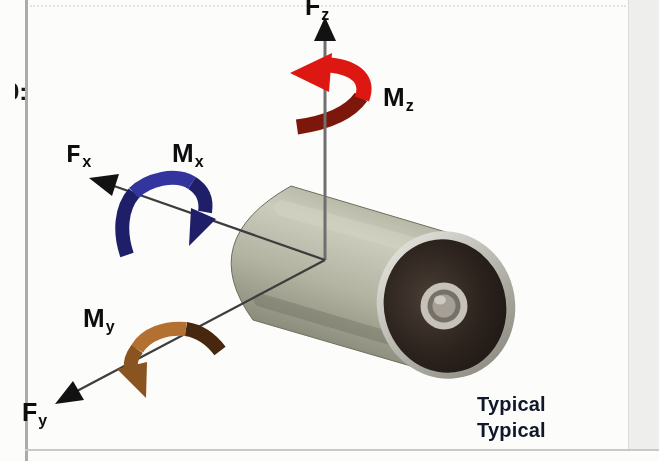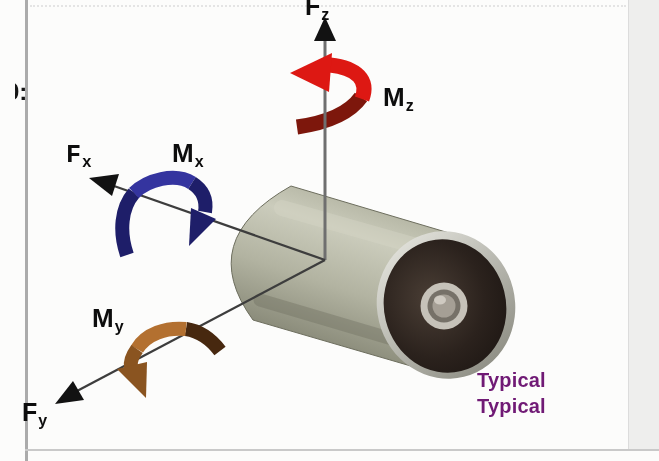--- a/index.html
+++ b/index.html
@@ -8,22 +8,22 @@
     background:#fcfcfb;font-family:"Liberation Sans",sans-serif;
   }
   .frame{position:absolute;}
   #diagram-svg{position:absolute;left:0;top:0;}
   .vec-label{
     position:absolute;font-weight:800;color:#0d0d0d;font-size:25px;
     letter-spacing:0;white-space:nowrap;z-index:5;
   }
   .vec-label .sub{font-size:16px;position:relative;top:5px;left:1px;font-weight:800;}
   #caption{
-    position:absolute;left:477px;top:368px;z-index:5;
-    font-size:20px;font-weight:800;color:#701a75;line-height:25.5px;letter-spacing:.2px;
+    position:absolute;left:477px;top:392px;z-index:5;
+    font-size:20px;font-weight:800;color:#0f172a;line-height:25.5px;letter-spacing:.2px;
   }
   #fragment-clip{
     position:absolute;left:15px;top:78px;width:27px;height:28px;overflow:hidden;z-index:6;
   }
   #fragment-clip span{
     display:inline-block;margin-left:-9px;font-size:24px;font-weight:800;color:#151515;
   }
 </style>
 </head>
 <body>
@@ -107,21 +107,21 @@
   </div>
   <div class="vec-label" style="left:365px;top:82px;font-size:26px;margin-left:18px;">
     <span>M</span><span class="sub">z</span>
   </div>
   <div class="vec-label" style="left:66px;top:141px;font-family:Liberation Mono, monospace;">
     <span>F</span><span class="sub">x</span>
   </div>
   <div class="vec-label" style="left:152px;top:138px;font-size:26px;margin-left:20px;">
     <span>M</span><span class="sub">x</span>
   </div>
-  <div class="vec-label" style="left:92px;top:303px;font-size:26px;">
+  <div class="vec-label" style="left:83px;top:303px;font-size:26px;">
     <span>M</span><span class="sub">y</span>
   </div>
   <div class="vec-label" style="left:22px;top:398px;">
     <span>F</span><span class="sub">y</span>
   </div>
 
   <div id="caption">
     <div>Typical</div>
     <div>Typical</div>
   </div>

